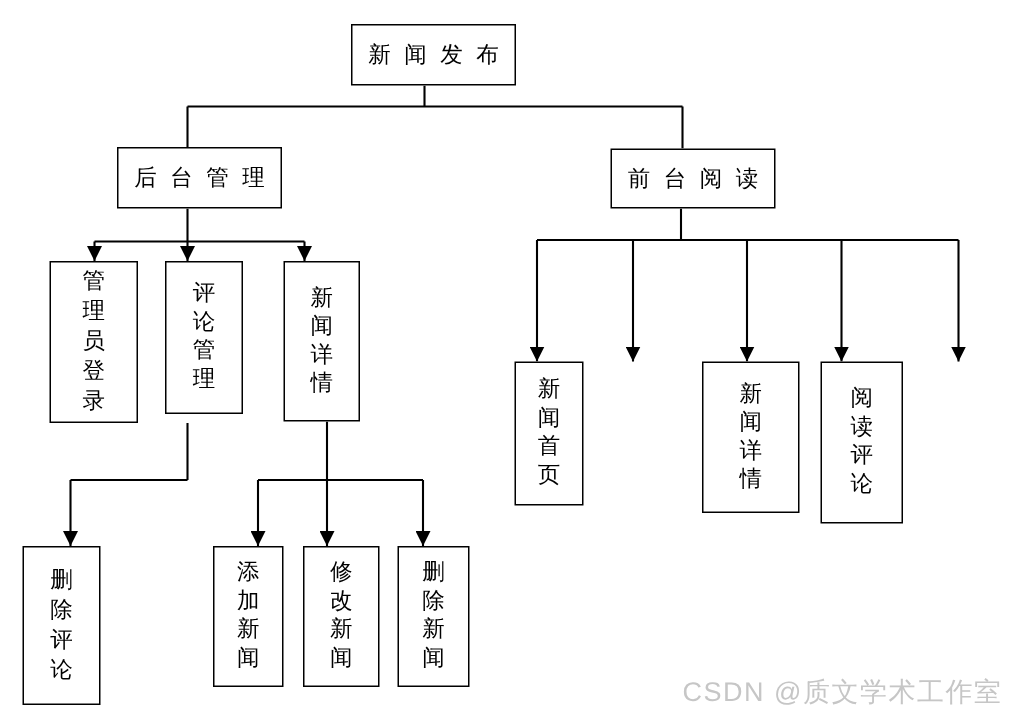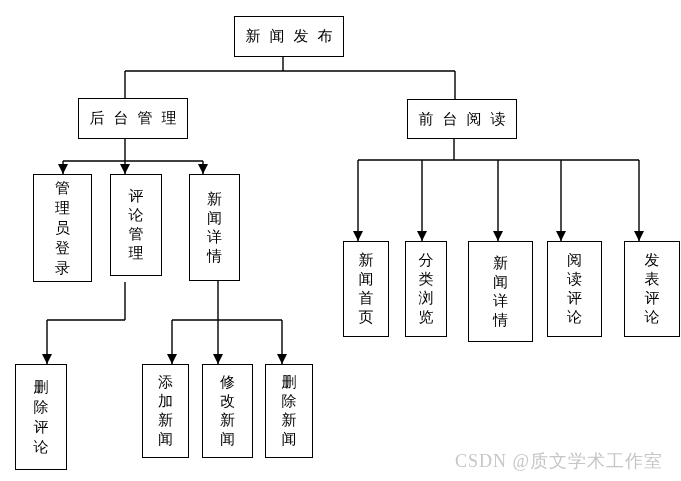--- a/index.html
+++ b/index.html
@@ -38,21 +38,21 @@
     width: 16px;
     word-break: break-all;
     line-height: 19px;
     text-align: center;
   }
   .node.v .label.lh20 { line-height: 20px; }
   #watermark {
     position: absolute;
     left: 455px;
     top: 449px;
-    font-family: Liberation Serif, serif;
+    font-family: Liberation Sans, sans-serif;
     font-size: 18px;
     letter-spacing: 1px;
     color: #c6c6c6;
     text-shadow: 1px 1px 0 #ffffff;
     white-space: nowrap;
   }
 </style>
 </head>
 <body>
 
@@ -125,28 +125,22 @@
   <div class="node v" style="left:202px;top:364px;width:51px;height:94px">
     <span class="label">修改新闻</span>
   </div>
   <div class="node v" style="left:265px;top:364px;width:48px;height:94px">
     <span class="label">删除新闻</span>
   </div>
 
   <div class="node v" style="left:343px;top:241px;width:46px;height:96px">
     <span class="label">新闻首页</span>
   </div>
-  <div class="node v" style="left:405px;top:241px;width:42px;height:96px">
-    <span class="label">分类浏览</span>
-  </div>
   <div class="node v" style="left:468px;top:241px;width:65px;height:101px">
     <span class="label">新闻详情</span>
   </div>
-  <div class="node v" style="left:547px;top:241px;width:55px;height:96px">
+  <div class="node v" style="left:547px;top:241px;width:55px;height:108px">
     <span class="label">阅读评论</span>
-  </div>
-  <div class="node v" style="left:624px;top:241px;width:56px;height:96px">
-    <span class="label">发表评论</span>
   </div>
 
   <div id="watermark">CSDN @质文学术工作室</div>
 
 </div>
 
 </body></html>

